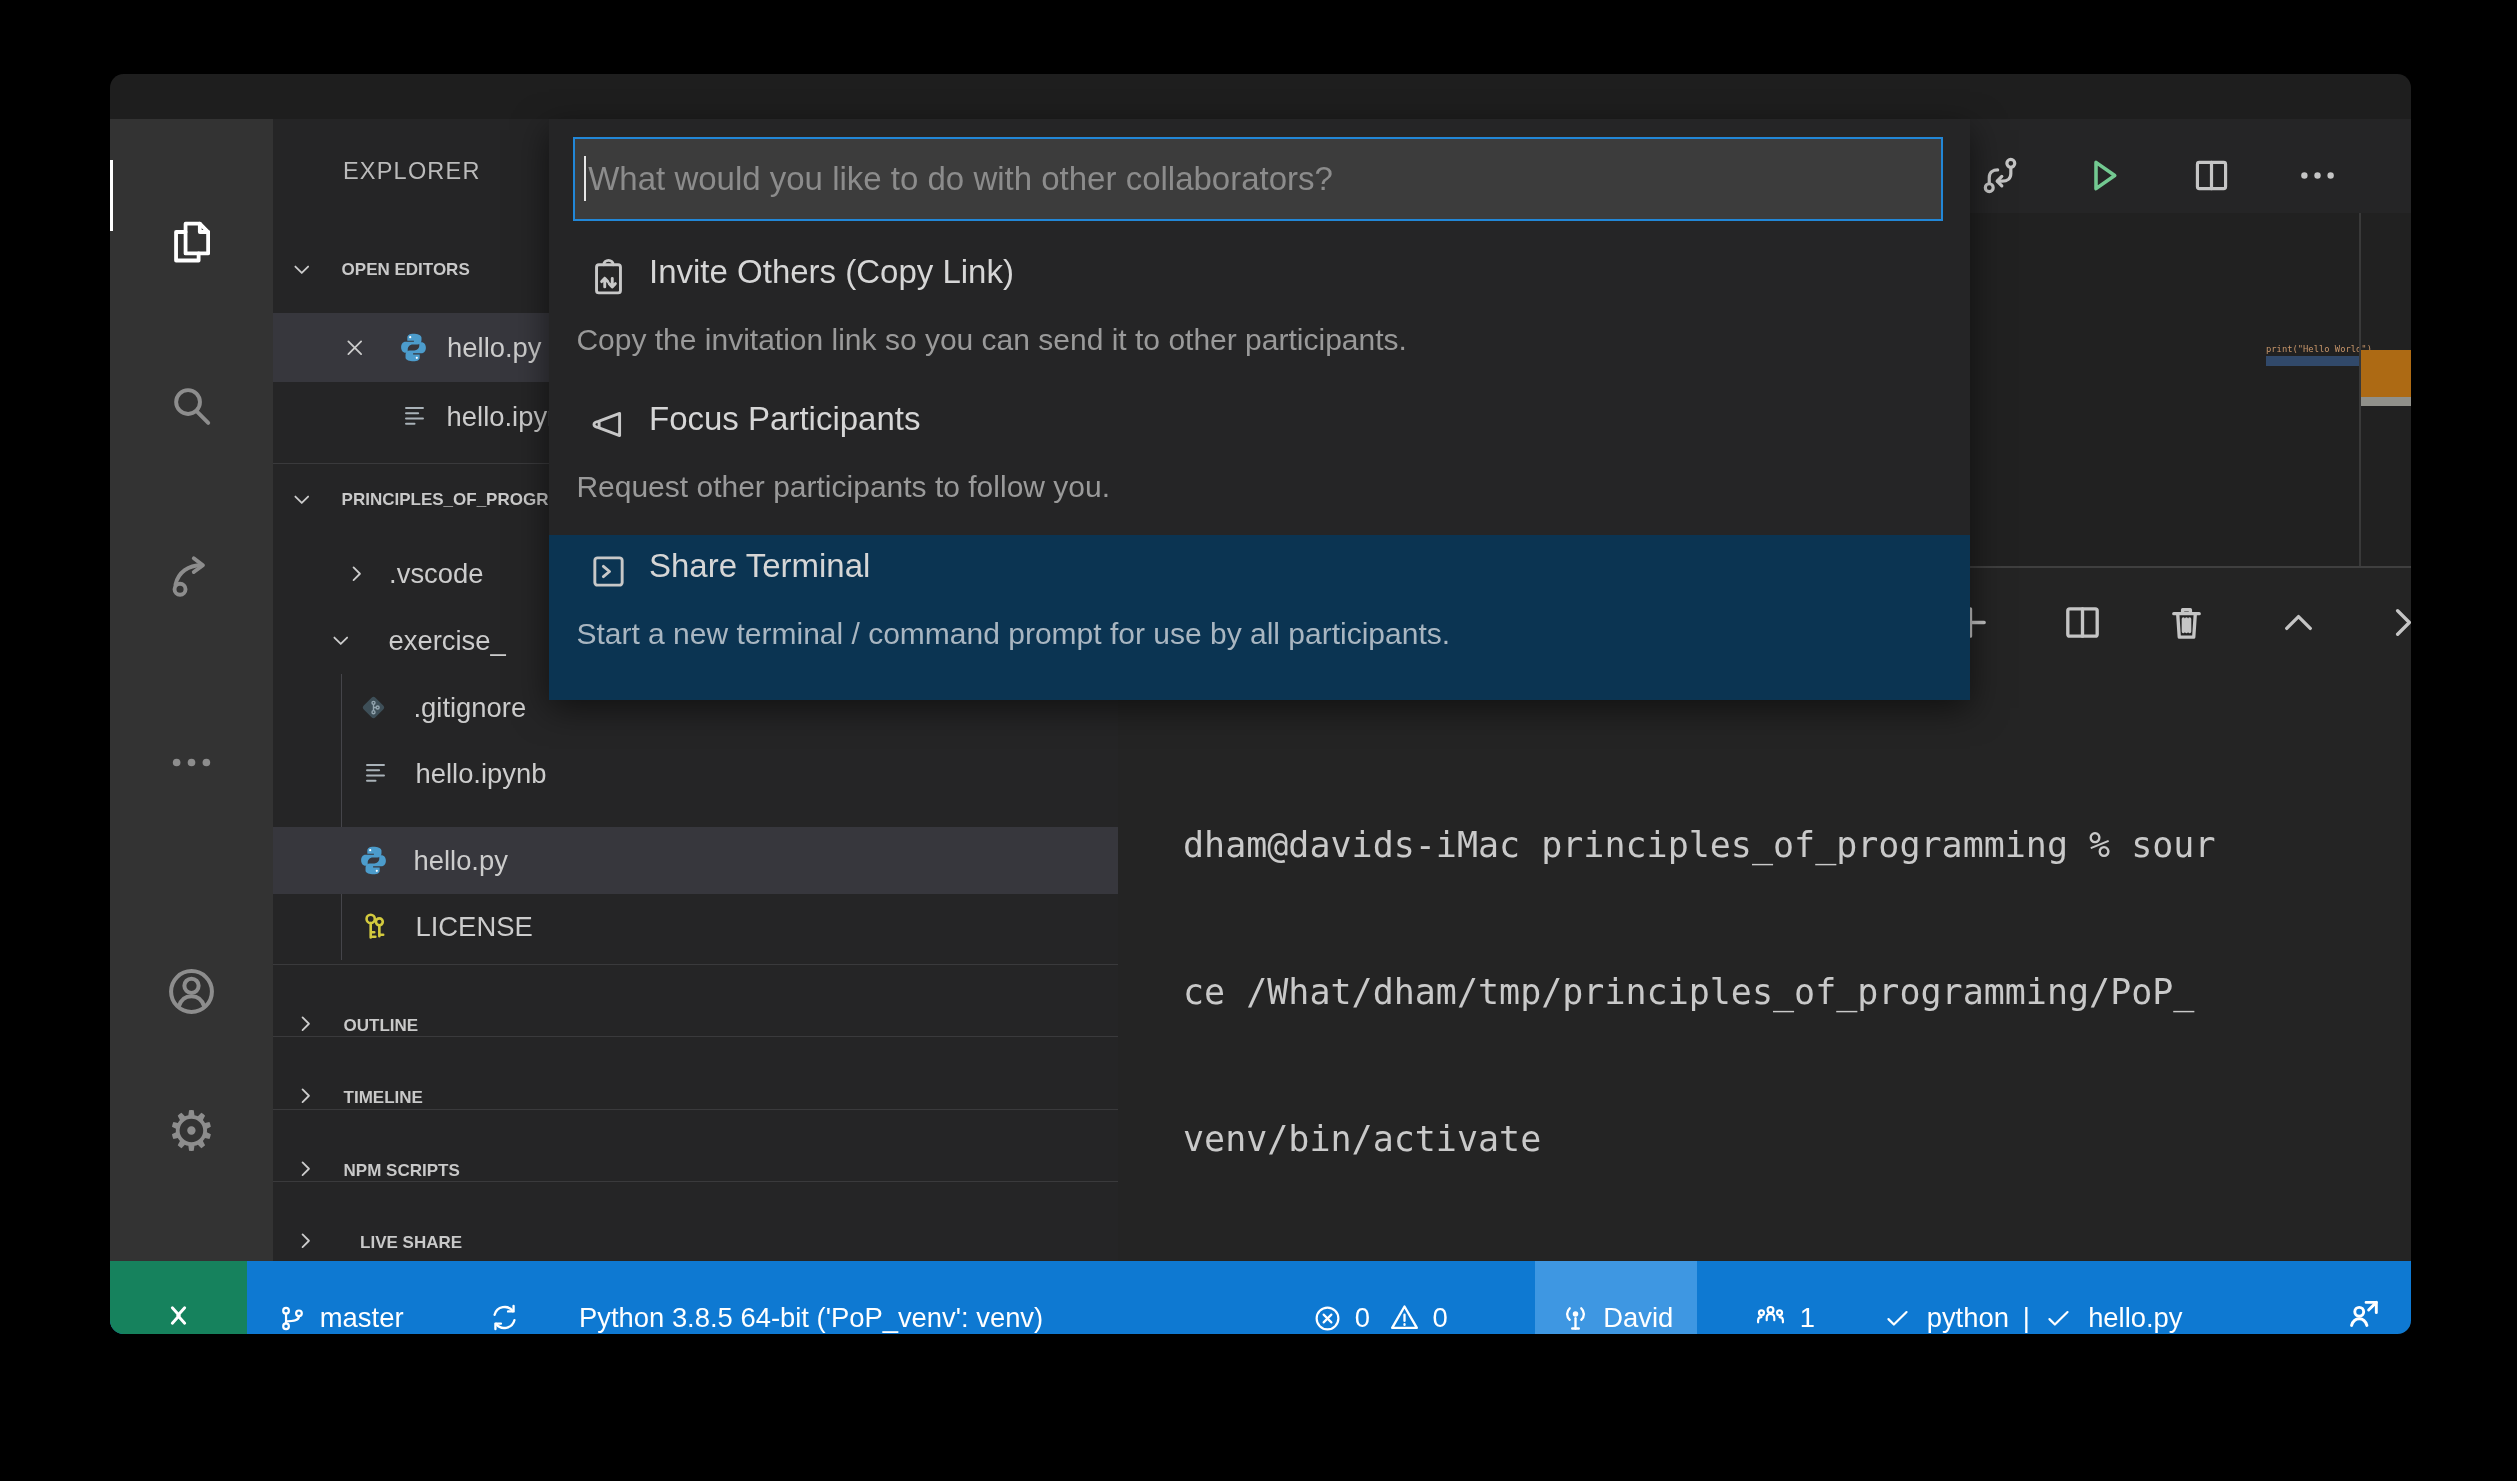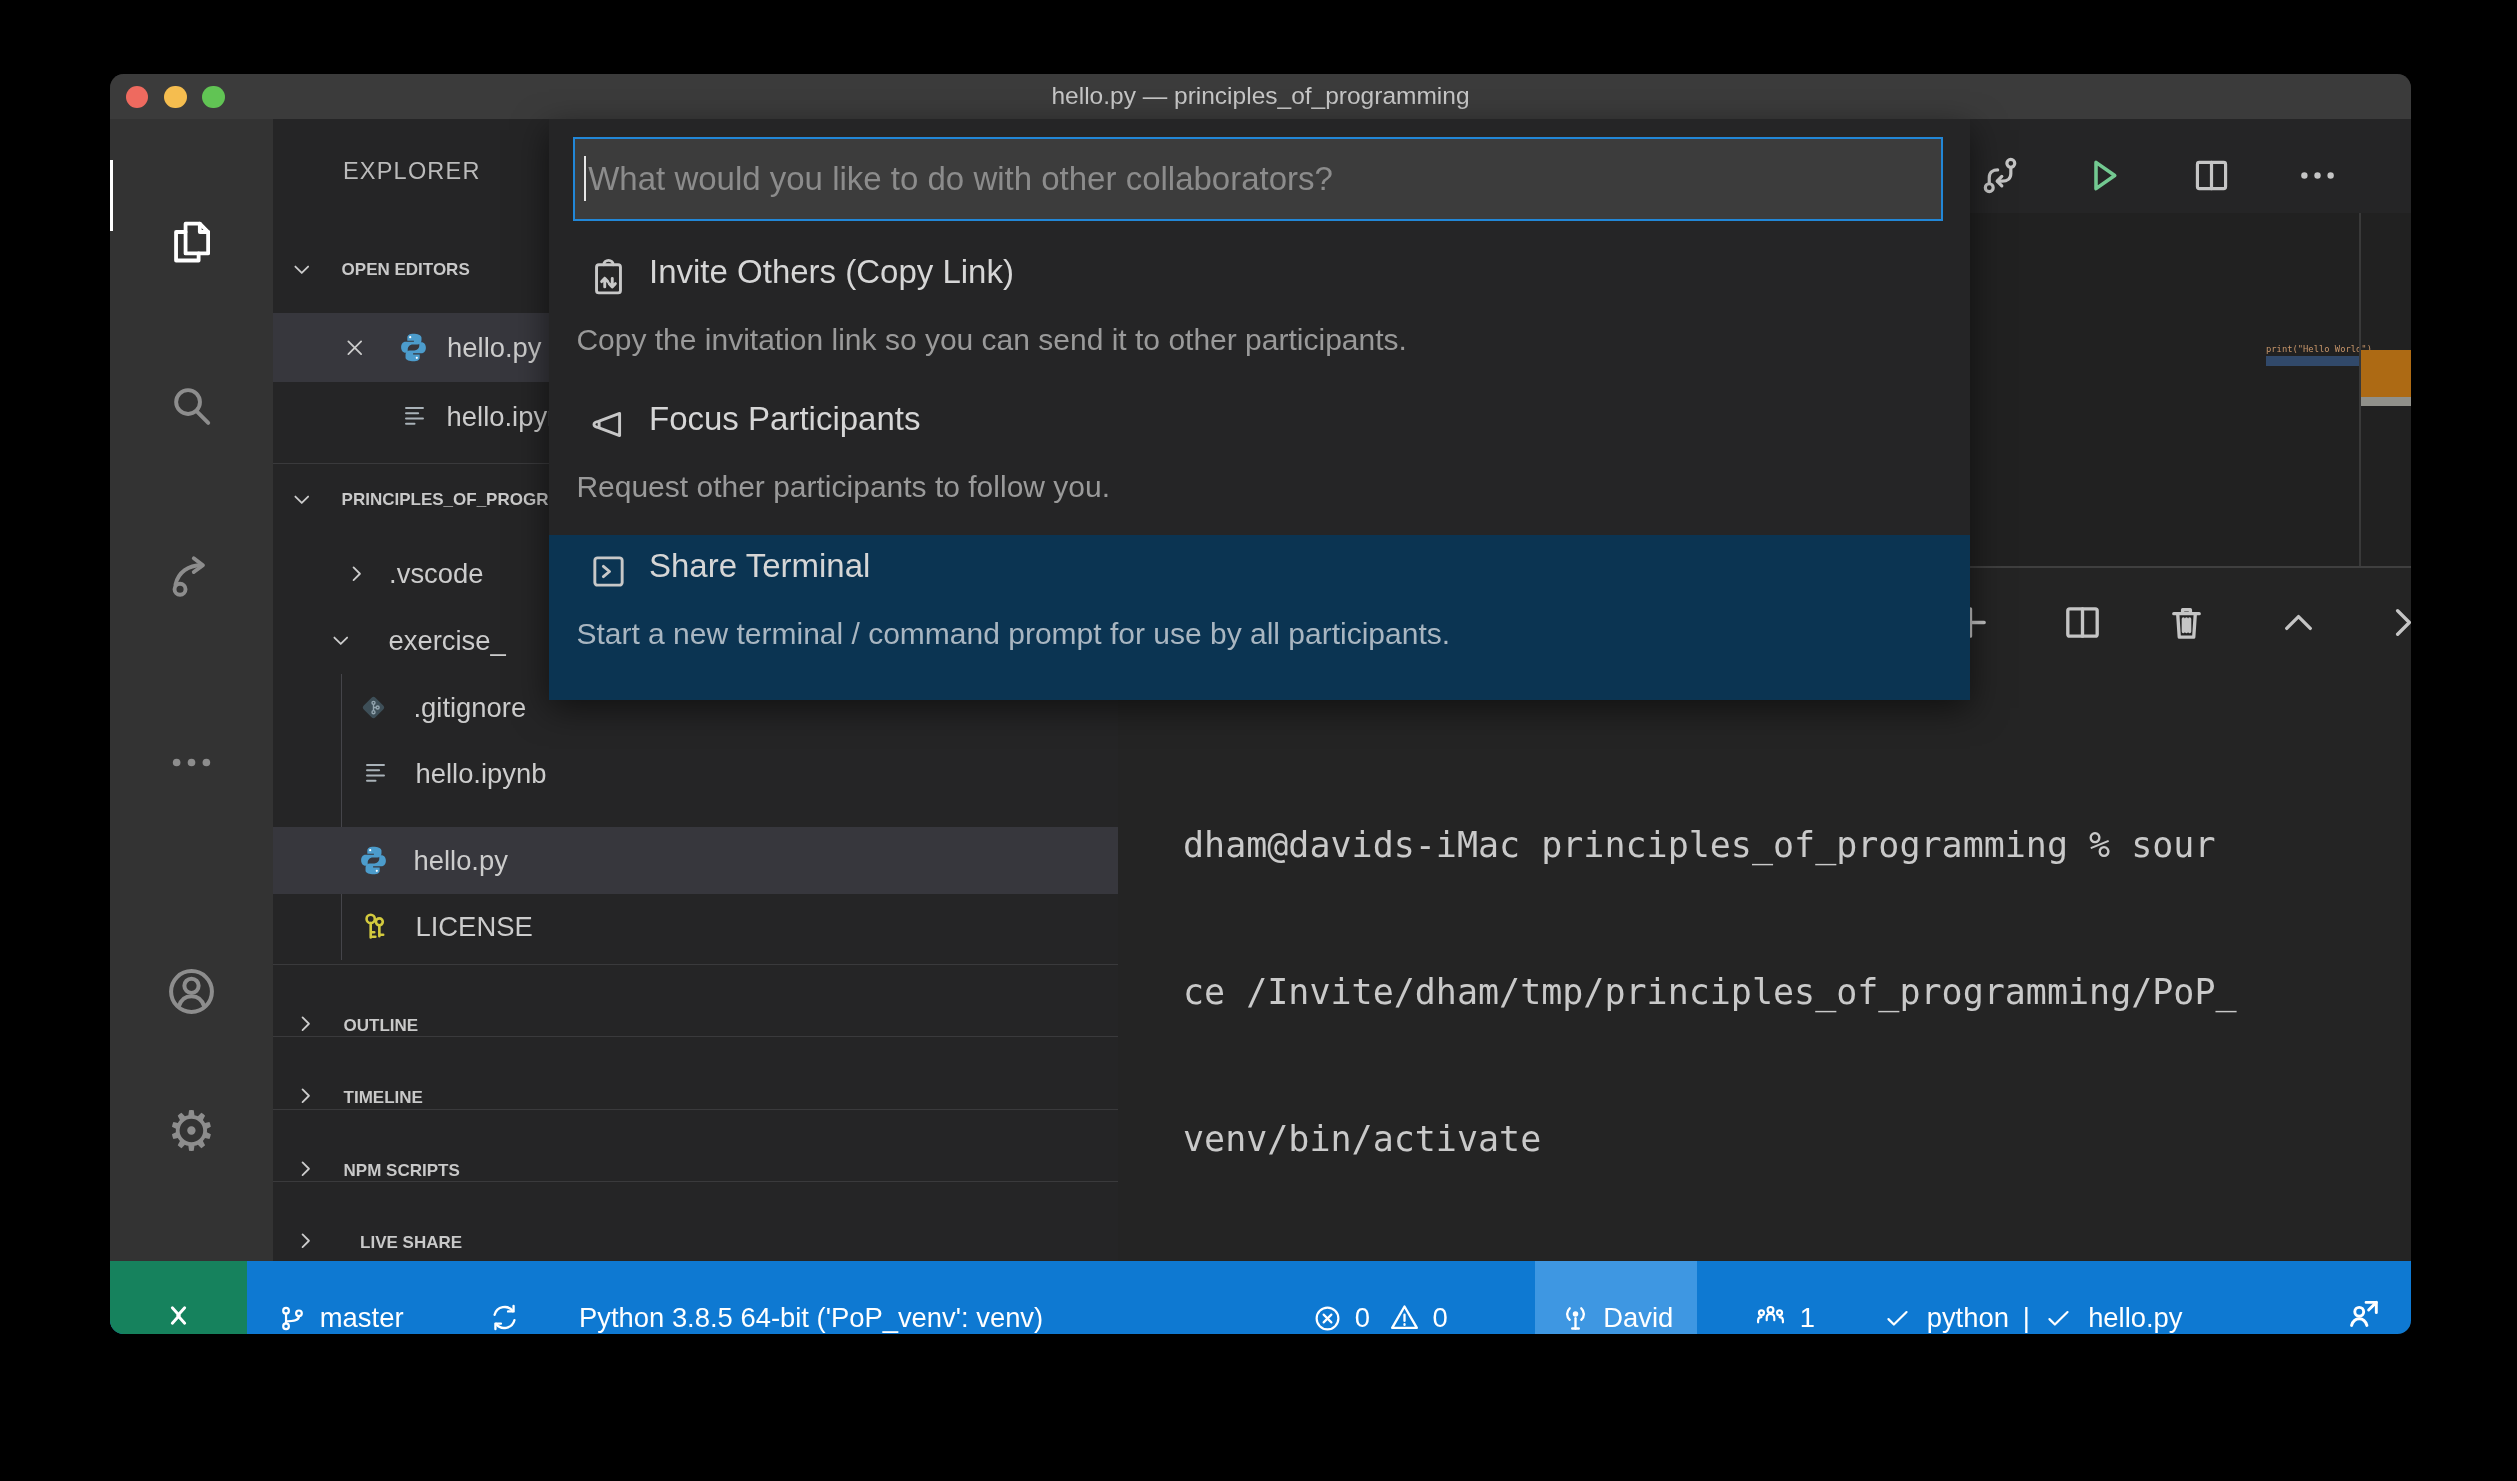--- a/index.html
+++ b/index.html
@@ -46,26 +46,20 @@
   .qitem.selected .qdesc{color:#a9b6c1}
   
   .statusbar{position:absolute;left:0;top:1187px;width:2301px;height:73px;background:#0e79d2;z-index:30;color:#fff}
   .sbg{position:absolute;top:0;height:73px;display:flex;align-items:flex-end;gap:11.8px;font-size:27.4px;white-space:nowrap}
 </style>
 </head>
 <body>
 
 <div id="window">
 
-  <div class="titlebar">
-    <span class="tl" style="left:15.7px;background:#ee6a5f"></span>
-    <span class="tl" style="left:54px;background:#f5bd4f"></span>
-    <span class="tl" style="left:92px;background:#61c454"></span>
-    <div class="title">hello.py — principles_of_programming</div>
-  </div>
 
   <div class="activitybar">
     <div class="abs" style="left:0;top:41px;width:2.9px;height:71px;background:#fff"></div>
     <div class="act active" style="top:94px">
       <svg class="icon" width="57" height="57" viewBox="0 0 24 24" style="stroke-width:1.6">
         <path d="M9.5 4.5h6l3.5 3.5v9h-9.5z"></path>
           <path d="M15.5 4.5V8h3.5"></path>
           <path d="M9.5 8H5.5v12h9.5v-3"></path>
       </svg>
     </div>
@@ -275,21 +269,21 @@
           </svg>
       </div>
       <div class="toolicon" style="left:1262px;top:31px">
         <svg class="icon" width="47" height="47" viewBox="0 0 24 24">
             <path d="M9 6l6 6-6 6"></path>
           </svg>
       </div>
 
       <div class="term">
         <div>dham@davids-iMac principles_of_programming % sour</div>
-        <div>ce /Invite/dham/tmp/principles_of_programming/PoP_</div>
+        <div>ce /What/dham/tmp/principles_of_programming/PoP_</div>
         <div>venv/bin/activate</div>
         <div>(PoP_venv) dham@davids-iMac principles_of_program</div>
         
       </div>
     </div>
   </div>
 
   <div class="quickpick">
     <input class="qinput" value="" placeholder="What would you like to do with other collaborators?" style="">
     <div class="caret"></div>

